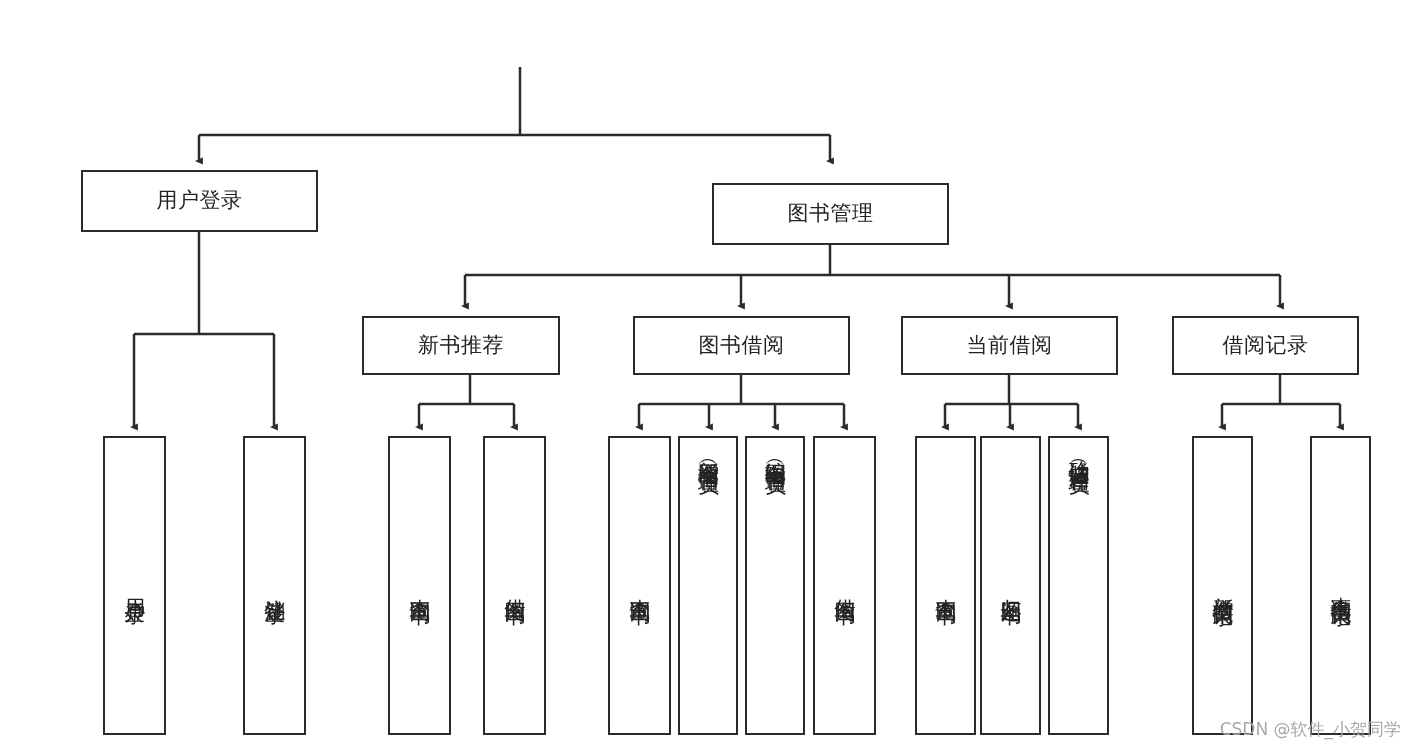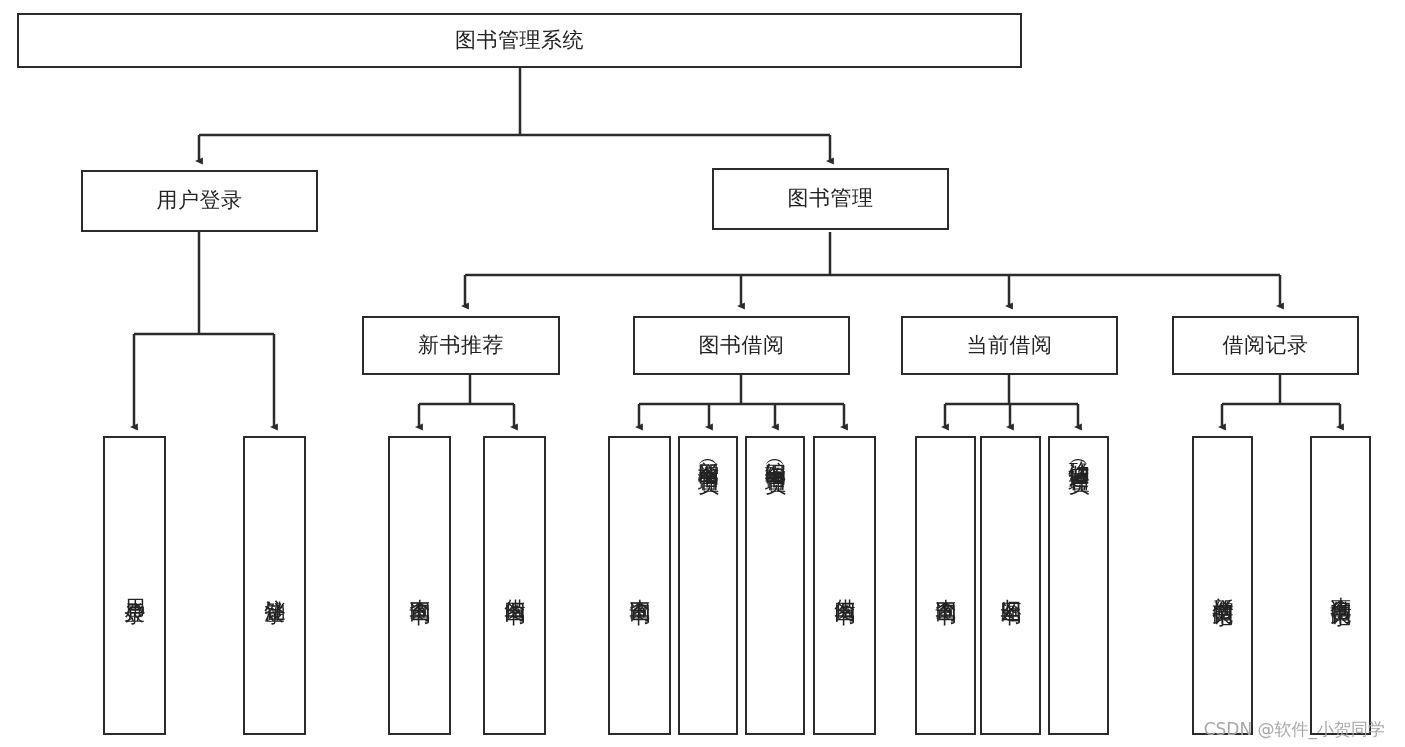--- a/index.html
+++ b/index.html
@@ -55,21 +55,21 @@
     align-items: flex-start;
     justify-content: center;
     padding-top: 6px;
   }
   .leaf-box.centered {
     align-items: center;
     padding-top: 0;
   }
   #watermark {
     position: absolute;
-    right: 20px;
+    right: 4px;
     bottom: 6px;
     font-size: 17px;
     color: #a8a8a8;
     white-space: nowrap;
     pointer-events: none;
   }
 </style>
 </head>
 <body>
 
@@ -130,29 +130,26 @@
     </g>
 
     <g stroke="#2b2b2b" stroke-width="2.5" fill="none">
       <line x1="1280" y1="375" x2="1280" y2="404"></line>
       <line x1="1222" y1="404" x2="1340" y2="404"></line>
       <line x1="1222" y1="404" x2="1222" y2="427" marker-end="url(#arrowhead)"></line>
       <line x1="1340" y1="404" x2="1340" y2="427" marker-end="url(#arrowhead)"></line>
     </g>
   </svg>
 
-  <div class="node-box" style="left:17px; top:13px; width:1005px; height:55px;">
-    <span class="node-label-h">图书管理系统</span>
-  </div>
 
   <div class="node-box" style="left:81px; top:170px; width:237px; height:62px;">
     <span class="node-label-h">用户登录</span>
   </div>
 
-  <div class="node-box" style="left:712px; top:168px; width:237px; height:62px;">
+  <div class="node-box" style="left:712px; top:183px; width:237px; height:62px;">
     <span class="node-label-h">图书管理</span>
   </div>
 
   <div class="node-box" style="left:362px; top:316px; width:198px; height:59px;">
     <span class="node-label-h">新书推荐</span>
   </div>
 
   <div class="node-box" style="left:901px; top:316px; width:217px; height:59px;">
     <span class="node-label-h">当前借阅</span>
   </div>

